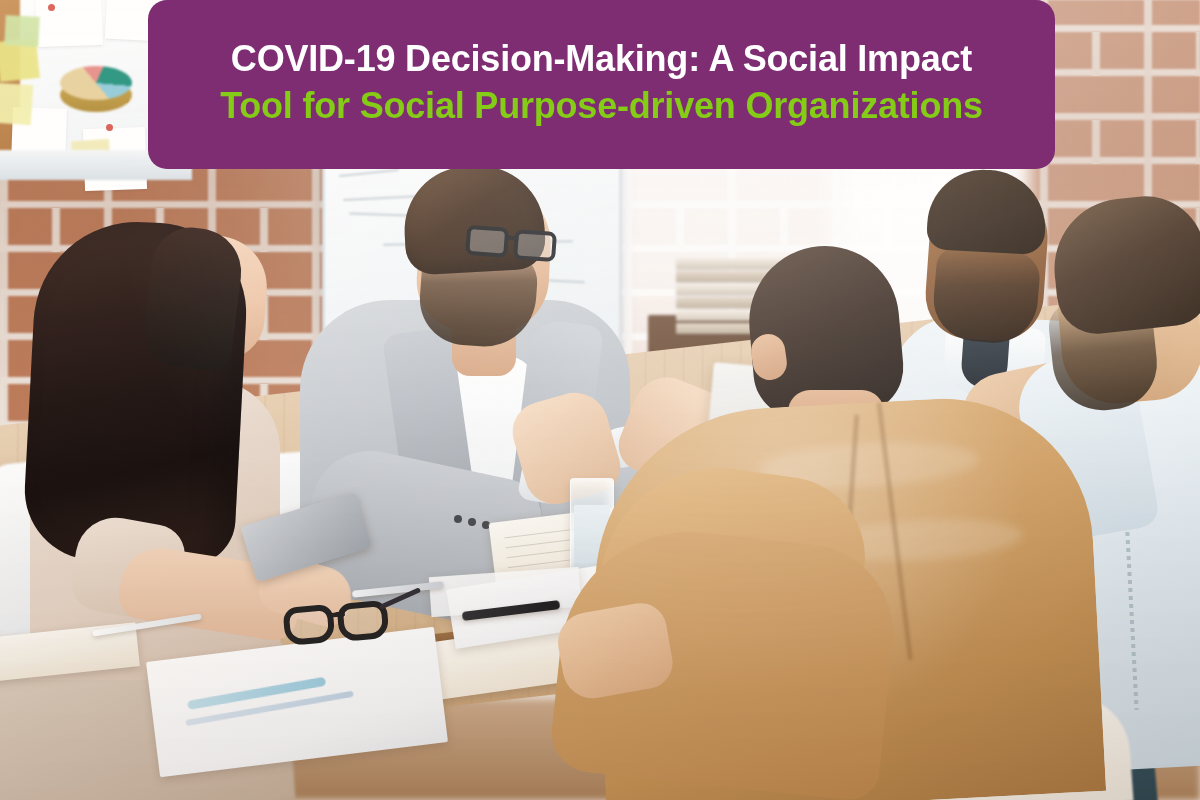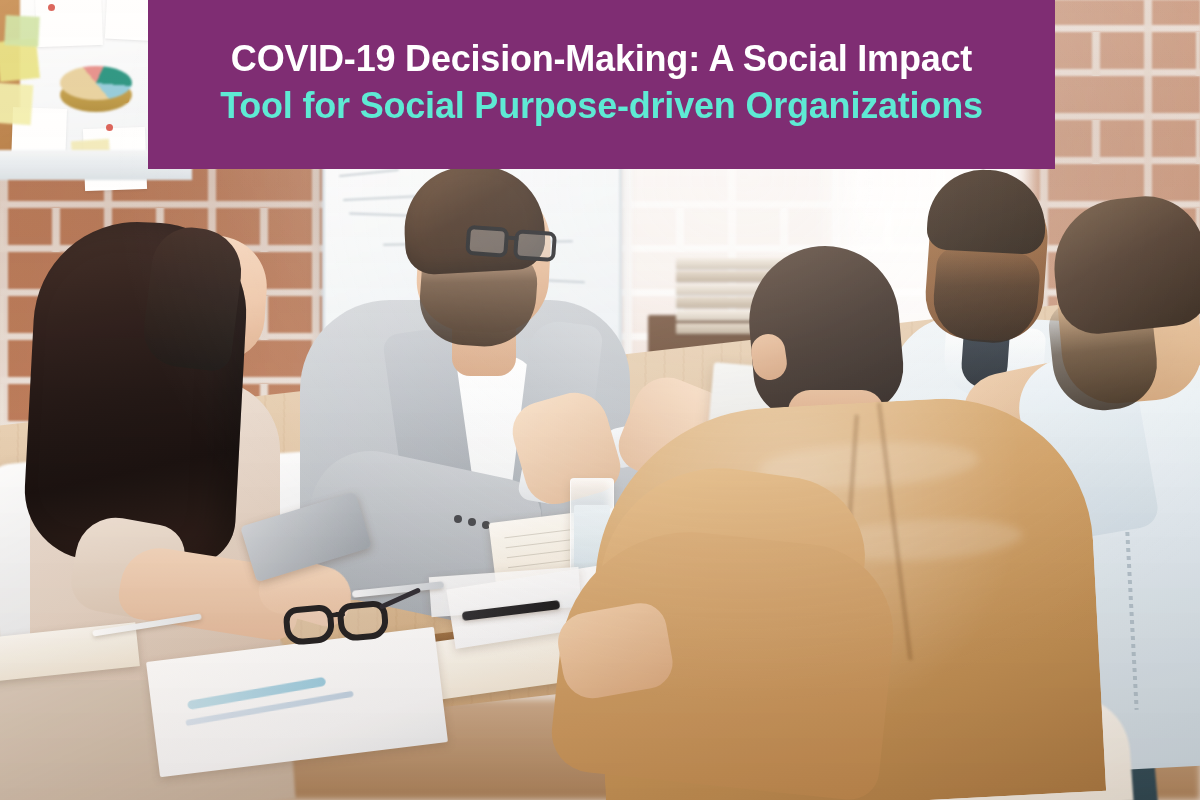--- a/index.html
+++ b/index.html
@@ -636,20 +636,21 @@
   }
 
   
   .title-banner {
     position:absolute;
     left:148px; top:0; width:907px; height:169px;
     display:flex; flex-direction:column;
     align-items:center; justify-content:center;
     padding:18px 26px 22px;
     z-index:50;
+    border-radius:19px;
   }
   .title-line {
     color:#ffffff;
     font-family:"Liberation Sans", sans-serif;
     font-weight:bold;
     font-size:36px;
     line-height:1.28;
     letter-spacing:-0.2px;
     text-align:center;
     white-space:nowrap;
@@ -830,16 +831,16 @@
       <div class="m2-shoulder"></div>
       <div class="m2-arm"></div>
       <div class="m2-hand"></div>
     </div>
 
     <div class="photo-grade"></div>
   </div>
 
   <div class="title-banner" style="background: rgb(127, 45, 115);">
     <div class="title-line" style="color: rgb(255, 255, 255);">COVID-19 Decision-Making: A Social Impact</div>
-    <div class="title-line" style="color: #5eead4;">Tool for Social Purpose-driven Organizations</div>
+    <div class="title-line" style="color: #84cc16;">Tool for Social Purpose-driven Organizations</div>
   </div>
 
 </div>
 
 </body></html>

